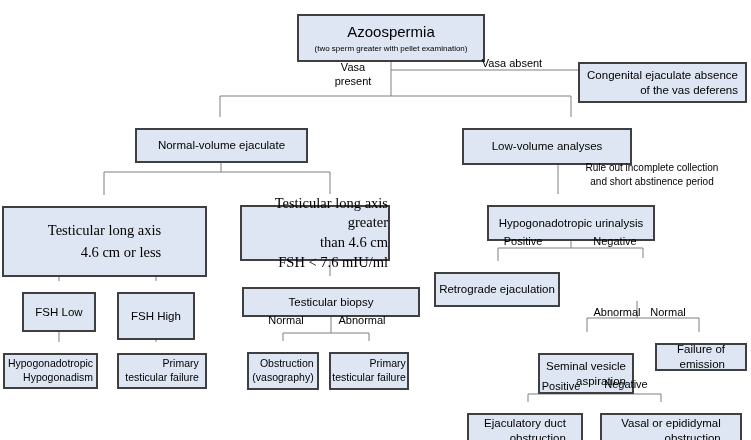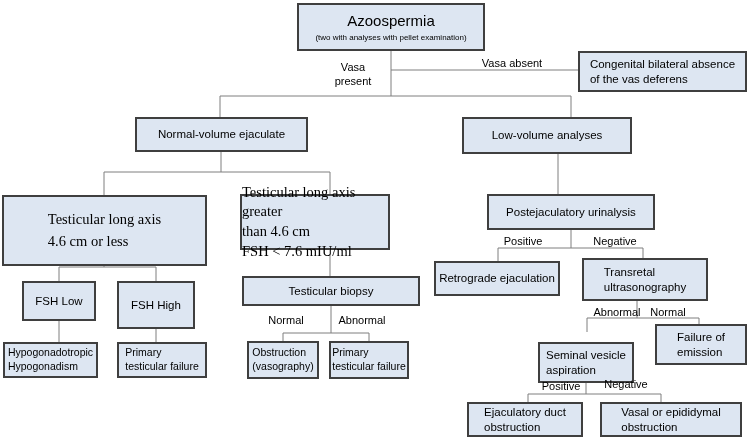--- a/index.html
+++ b/index.html
@@ -7,21 +7,21 @@
     position:relative; width:751px; height:440px; background:#ffffff;
     overflow:hidden; font-family:"Liberation Sans", sans-serif;
   }
   #connectors { position:absolute; left:0; top:0; width:751px; height:440px; }
   #connectors path { stroke:var(--line,#7f7f7f); stroke-width:1; fill:none; }
   .box {
     position:absolute; box-sizing:border-box;
     background:var(--box-fill,#dde6f2);
     border:2px solid var(--box-border,#3f3f3f);
     display:flex; flex-direction:column; align-items:center; justify-content:center;
-    text-align:left; color:#000;
+    text-align:right; color:#000;margin-top:11px;
   }
   .box .txt { white-space:pre-line; }
   .sans  { font-size:11.5px; line-height:1.3; }
   .small { font-size:10.5px; line-height:1.3; }
   .serif { font-family:"Liberation Serif", serif; font-size:14.5px; line-height:1.5; }
   .title    { font-size:15px; }
   .subtitle { font-size:8px; margin-top:3px; }
   .lbl {
     position:absolute; font-size:11px; line-height:1.3; color:#000;
     text-align:center; white-space:pre-line;
@@ -41,40 +41,42 @@
              M59 321 V342 M156 321 V342
              M330 250 V276 M331 306 V333 M283 333 H369 M283 333 V341 M369 333 V341
              M558 154 V194
              M571 230 V248 M498 248 H643 M498 248 V261 M643 248 V258
              M637 301 V318 M587 318 H699 M587 318 V332 M699 318 V332
              M586 373 V394 M528 394 H661 M528 394 V402 M661 394 V402"></path>
   </svg>
 
   <div class="box sans" style="left:297px;top:3px;width:188px;height:48px">
     <div class="title txt">Azoospermia</div>
-    <div class="subtitle txt">(two with analyses with pellet examination)</div>
+    <div class="subtitle txt">(two sperm greater with pellet examination)</div>
   </div>
 
   <div class="lbl" style="left:322px;top:60px;width:62px">Vasa
 present</div>
   <div class="lbl" style="left:476px;top:56px;width:72px">Vasa absent</div>
 
   <div class="box sans" style="left:578px;top:51px;width:169px;height:41px">
-    <div class="txt">Congenital bilateral absence
+    <div class="txt">Congenital ejaculate absence
 of the vas deferens</div>
   </div>
 
   <div class="box sans" style="left:135px;top:117px;width:173px;height:35px">
     <div class="txt">Normal-volume ejaculate</div>
   </div>
 
   <div class="box sans" style="left:462px;top:117px;width:170px;height:37px">
     <div class="txt">Low-volume analyses</div>
   </div>
 
+  <div class="lbl note" style="left:578px;top:161px;width:148px">Rule out incomplete collection
+and short abstinence period</div>
 
   <div class="box serif" style="left:2px;top:195px;width:205px;height:71px">
     <div class="txt">Testicular long axis
 4.6 cm or less</div>
   </div>
 
   <div class="box serif" style="left:240px;top:194px;width:150px;height:56px">
     <div class="txt" style="line-height:1.35">Testicular long axis greater
 than 4.6 cm
 FSH &lt; 7.6 mIU/ml</div>
@@ -109,44 +111,40 @@
     <div class="txt">Obstruction
 (vasography)</div>
   </div>
 
   <div class="box small" style="left:329px;top:341px;width:80px;height:38px">
     <div class="txt">Primary
 testicular failure</div>
   </div>
 
   <div class="box sans" style="left:487px;top:194px;width:168px;height:36px">
-    <div class="txt">Postejaculatory urinalysis</div>
+    <div class="txt">Hypogonadotropic urinalysis</div>
   </div>
 
   <div class="lbl" style="left:499px;top:234px;width:48px">Positive</div>
   <div class="lbl" style="left:589px;top:234px;width:52px">Negative</div>
 
   <div class="box sans" style="left:434px;top:261px;width:126px;height:35px">
     <div class="txt">Retrograde ejaculation</div>
   </div>
 
-  <div class="box sans" style="left:582px;top:258px;width:126px;height:43px">
-    <div class="txt">Transretal
-ultrasonography</div>
-  </div>
 
   <div class="lbl" style="left:592px;top:305px;width:50px">Abnormal</div>
   <div class="lbl" style="left:645px;top:305px;width:46px">Normal</div>
 
   <div class="box sans" style="left:538px;top:342px;width:96px;height:41px">
     <div class="txt">Seminal vesicle
 aspiration</div>
   </div>
 
-  <div class="box sans" style="left:655px;top:324px;width:92px;height:41px">
+  <div class="box sans" style="left:655px;top:332px;width:92px;height:28px">
     <div class="txt">Failure of
 emission</div>
   </div>
 
   <div class="lbl" style="left:538px;top:379px;width:46px">Positive</div>
   <div class="lbl" style="left:599px;top:377px;width:54px">Negative</div>
 
   <div class="box sans" style="left:467px;top:402px;width:116px;height:35px">
     <div class="txt">Ejaculatory duct
 obstruction</div>

